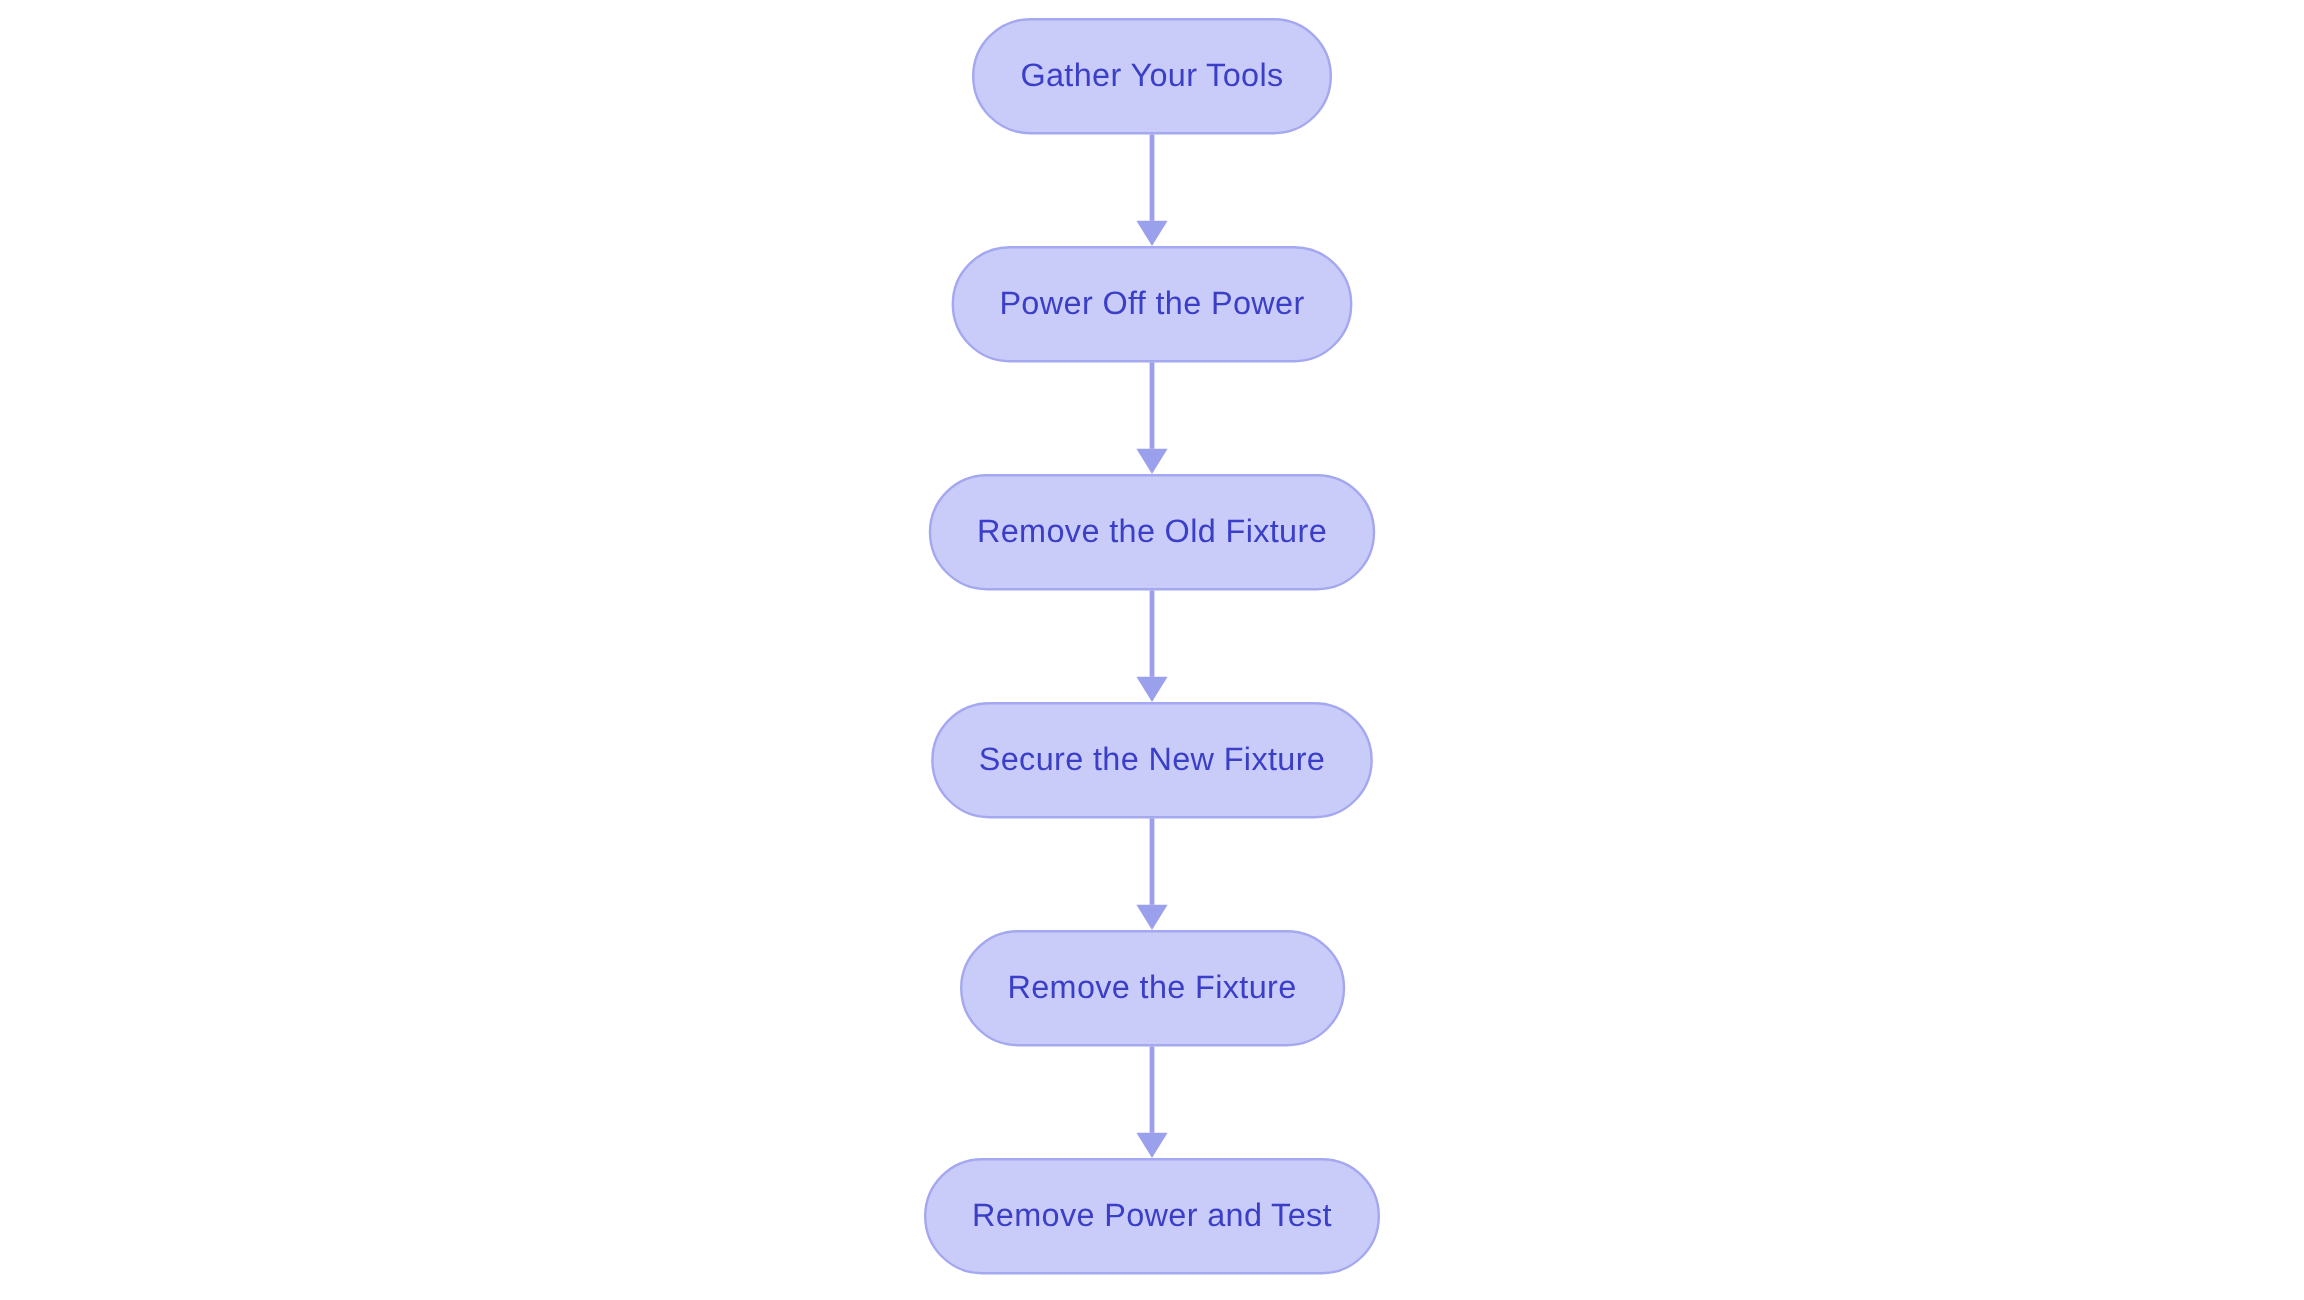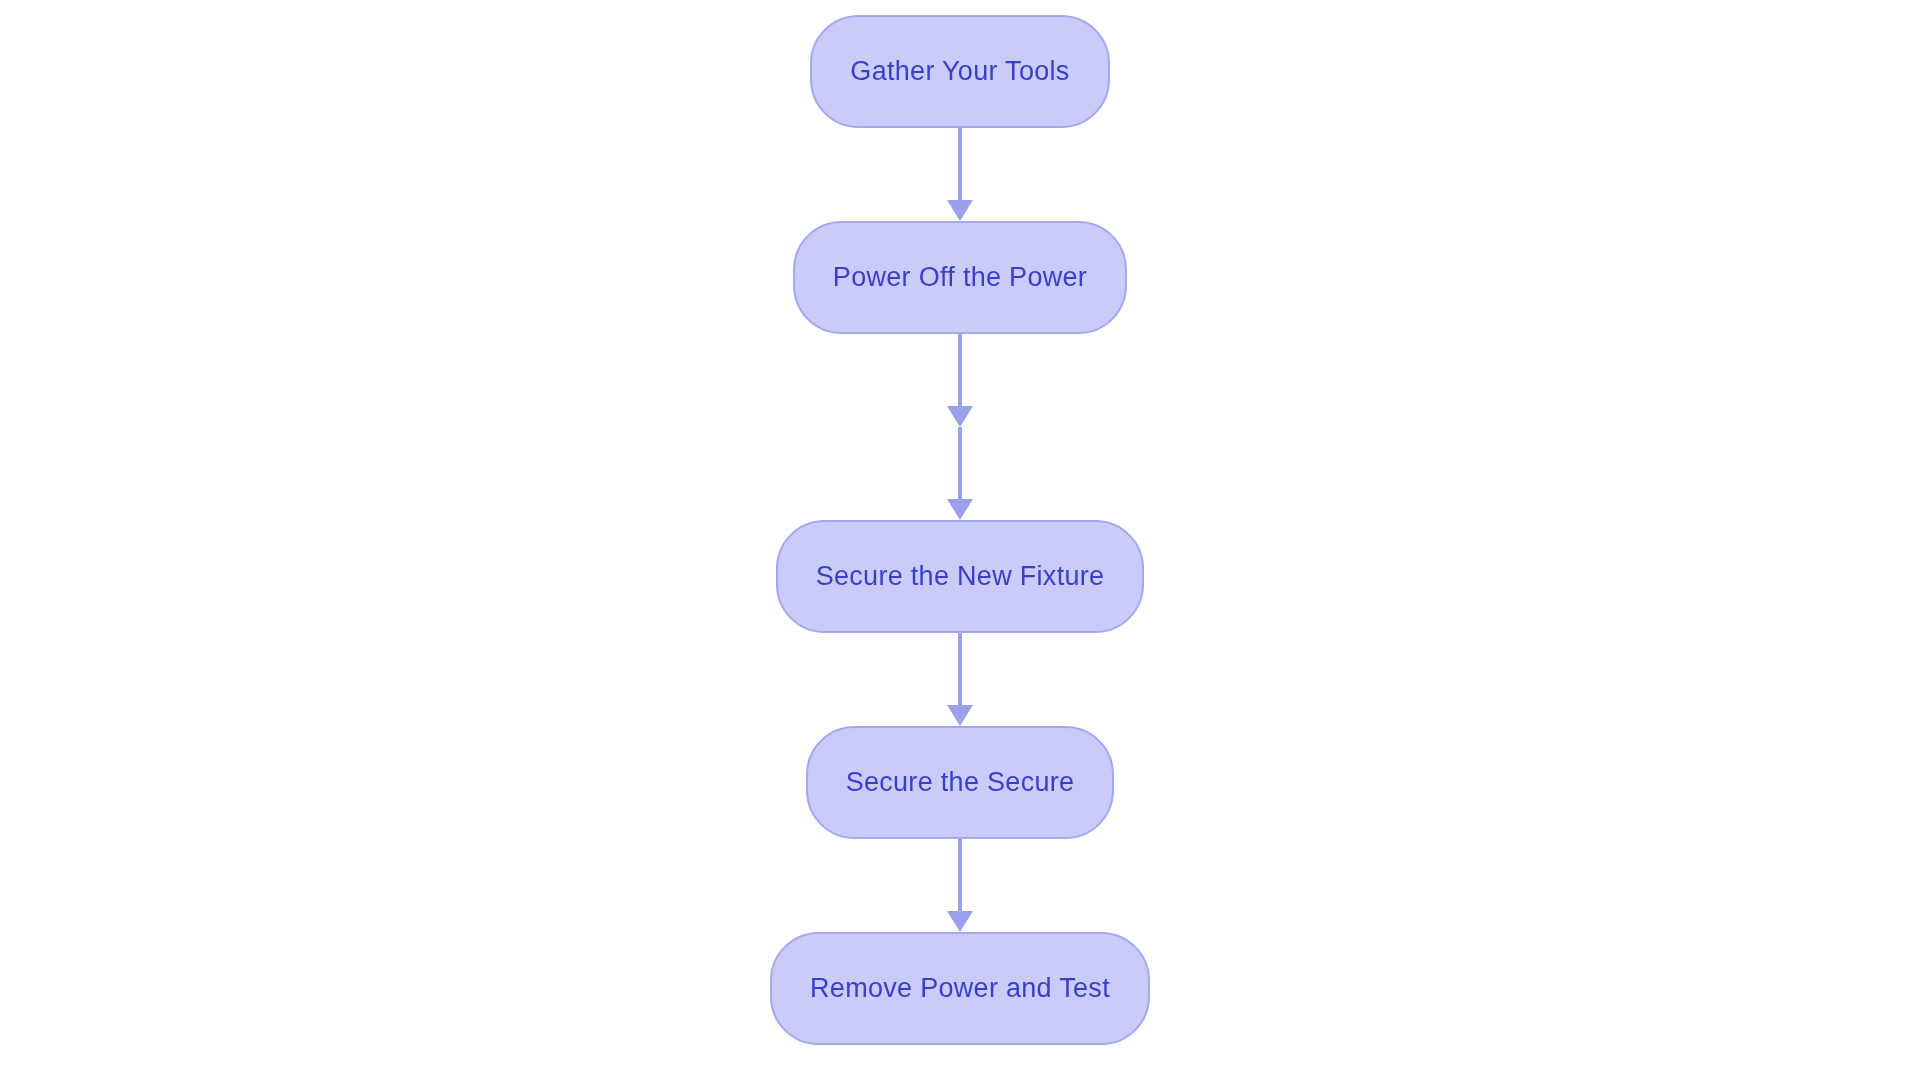--- a/index.html
+++ b/index.html
@@ -17,21 +17,21 @@
     position: relative;
     width: 100%;
     height: 100%;
     display: flex;
     flex-direction: column;
     align-items: center;
     padding-top: 15px;
     box-sizing: border-box;
   }
   .node {
-    height: 113px;
+    height: 97px;
     min-width: 275px;
     display: flex;
     align-items: center;
     justify-content: center;
     padding: 0 38px;
     background: var(--node-fill, #c9cbf8);
     border: 2px solid var(--node-border, #a3a8f0);
     border-radius: 48.5px;
     box-sizing: border-box;
     flex: 0 0 auto;
@@ -80,37 +80,40 @@
 
   <div class="node">
     <span class="node-label">Power Off the Power</span>
   </div>
 
   <div class="connector">
     <div class="line"></div>
     <div class="head"></div>
   </div>
 
+  <div class="node">
+    <span class="node-label">Remove the Old Fixture</span>
+  </div>
 
   <div class="connector">
     <div class="line"></div>
     <div class="head"></div>
   </div>
 
   <div class="node">
     <span class="node-label">Secure the New Fixture</span>
   </div>
 
   <div class="connector">
     <div class="line"></div>
     <div class="head"></div>
   </div>
 
   <div class="node">
-    <span class="node-label">Secure the Secure</span>
+    <span class="node-label">Remove the Fixture</span>
   </div>
 
   <div class="connector">
     <div class="line"></div>
     <div class="head"></div>
   </div>
 
   <div class="node">
     <span class="node-label">Remove Power and Test</span>
   </div>

